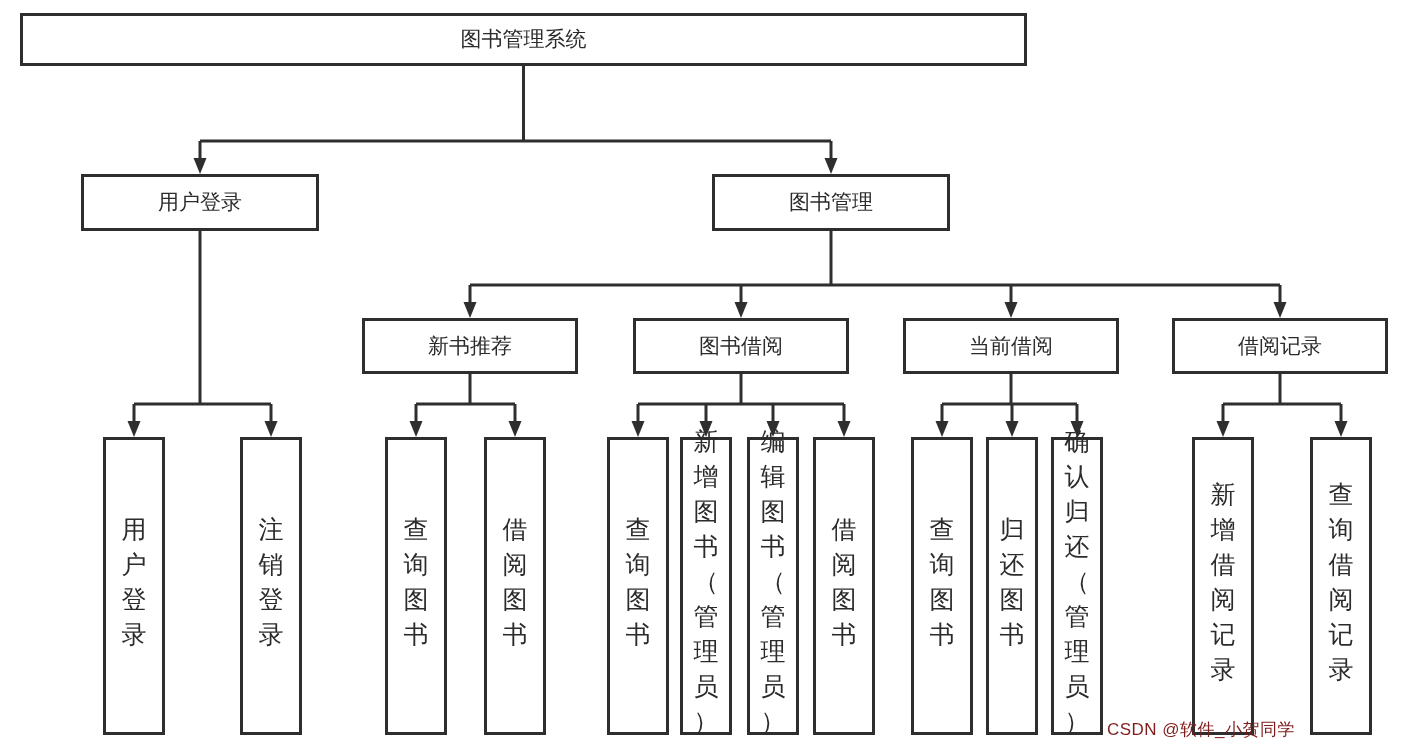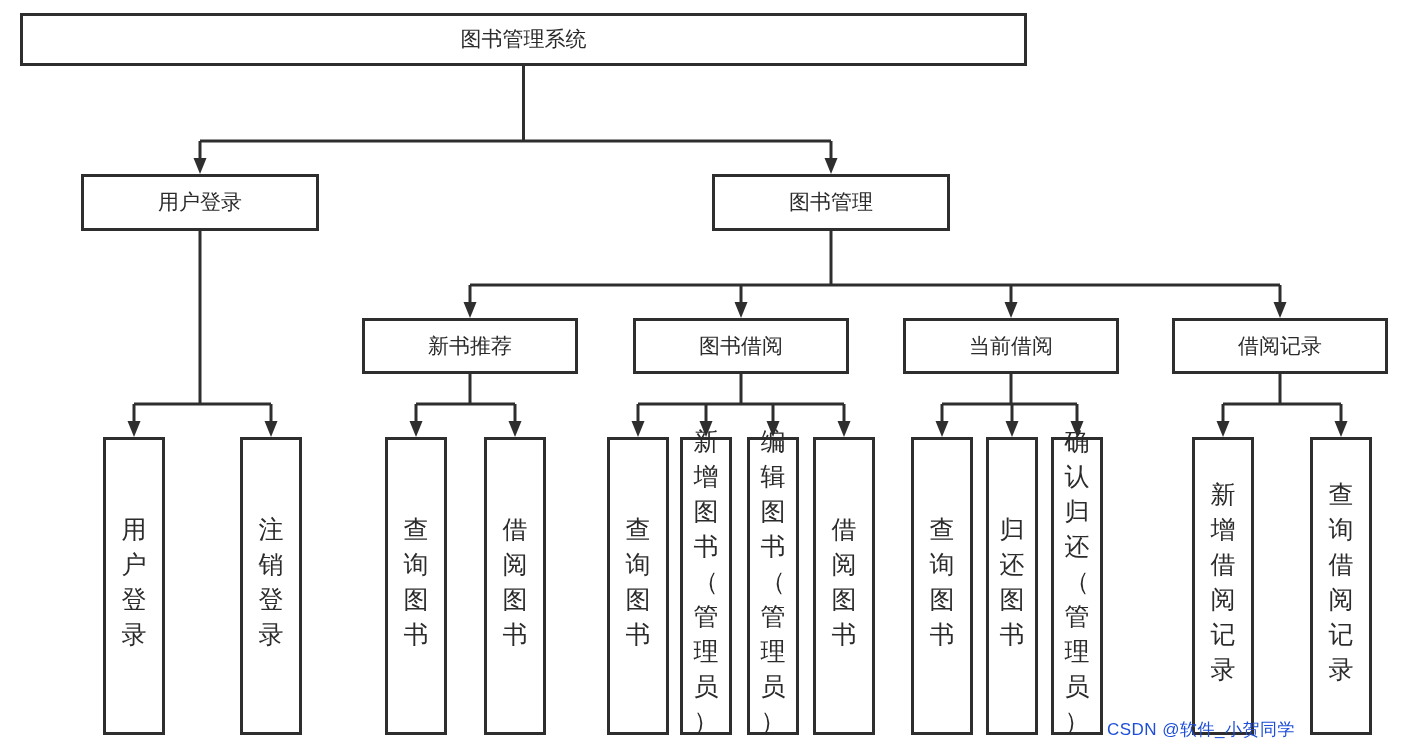--- a/index.html
+++ b/index.html
@@ -54,21 +54,21 @@
     font-size: 25px;
     fill: #2b2b2b;
     text-anchor: middle;
   }
   .watermark {
     position: absolute;
     right: 8px;
     bottom: 6px;
     font-family: "Liberation Sans", sans-serif;
     font-size: 17px;
-    color: #1d4ed8;
+    color: #7f1d1d;
     white-space: nowrap;
     letter-spacing: 0.5px;
     user-select: none;
   }
 </style>
 </head>
 <body>
 
 <div id="diagram-root">
   <svg class="tree-canvas" viewBox="0 0 1405 747">

